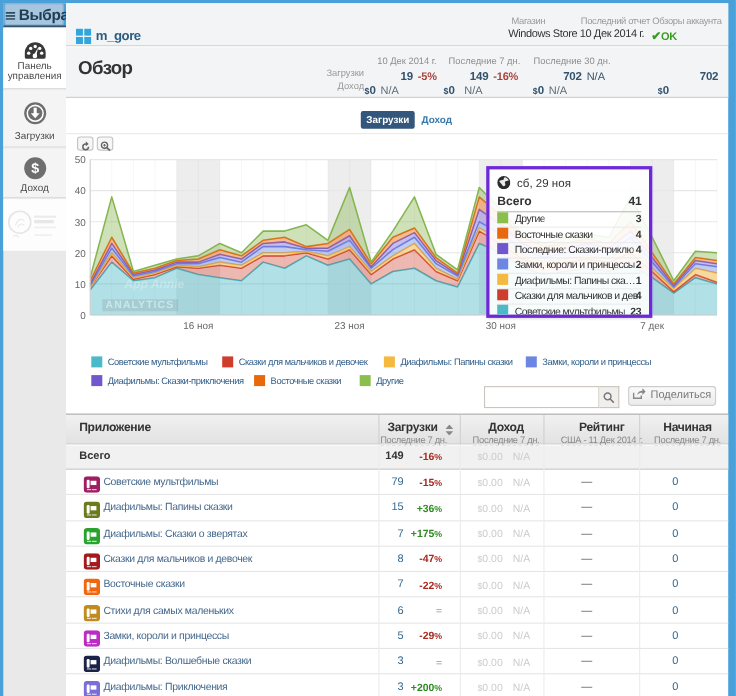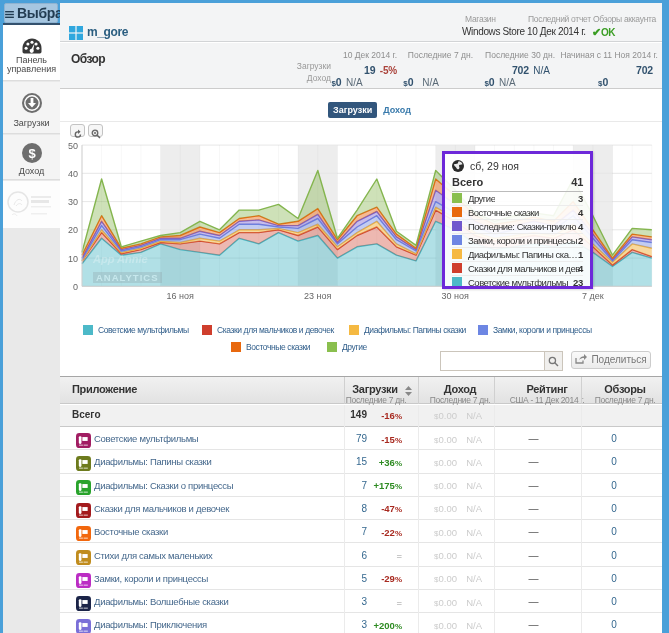--- a/index.html
+++ b/index.html
@@ -11,36 +11,36 @@
 #nav1 { top:22px; height:56px; background:#fff; }
 #nav2 { top:79px; height:52px; }
 #nav3 { top:132px; height:45px; }
 #navpad { position:absolute; left:0; top:178px; height:47px; width:57px; background:#fdfdfd; }
 #main { position:absolute; left:60px; top:3px; width:602px; bottom:0; background:#fff; }
 #topbar { position:absolute; left:0; top:0; width:602px; height:39px; background:#f3f4f5; border-bottom:1px solid #d2d4d6; }
 #ovr { position:absolute; left:0; top:40px; width:602px; height:46px; background:#f3f4f5; border-bottom:1px solid #cccccc; }
 .il { font-size:8.5px; color:#9a9a9a; position:absolute; top:11px; letter-spacing:-0.3px; }
 .iv { font-size:10px; color:#333; position:absolute; top:23px; letter-spacing:-0.35px; }
 #mgore { position:absolute; left:27px; top:22px; font-size:12px; font-weight:bold; color:#2b5e80; letter-spacing:-0.4px; }
-#obzor { position:absolute; left:11px; top:9px; font-size:12px; font-weight:bold; color:#333; letter-spacing:-0.6px; }
+#obzor { position:absolute; left:11px; top:9px; font-size:17px; font-weight:bold; color:#333; letter-spacing:-0.6px; }
 #subtitle { position:absolute; left:11px; top:30px; font-size:9.5px; font-weight:bold; color:#4a4a4a; letter-spacing:-0.35px; }
 .slab { position:absolute; font-size:8.5px; color:#999; text-align:right; }
 .shead { position:absolute; top:7px; font-size:8.5px; color:#8e8e8e; text-align:right; white-space:nowrap; }
 .snum { font-size:10.5px; font-weight:bold; color:#32526e; letter-spacing:-0.2px; }
 .spct { font-size:10px; font-weight:bold; color:#aa423a; letter-spacing:-0.2px; }
 .sna { font-size:10px; color:#5a6a77; } .snad { font-size:10px; color:#32526e; }
 .sdollar { font-size:8px; color:#32526e; font-weight:bold; }
 .srow1 { position:absolute; top:17px; text-align:right; white-space:nowrap; }
 .srow2 { position:absolute; top:29px; text-align:center; white-space:nowrap; }
 #tabs { position:absolute; left:268px; top:96px; }
 #tabdl { display:inline-block; background:#32567c; color:#fff; font-size:9px; font-weight:bold; border-radius:2px; padding:3px 5px 3px; }
 #tabrev { display:inline-block; color:#3779ab; font-size:9px; font-weight:bold; margin-left:6px; }
 .zbtn { position:absolute; top:121px; width:15px; height:13px; border:1px solid #c3c3c3; background:#f6f6f6; border-radius:3px; color:#555; text-align:center; }
 #wmark { position:absolute; left:33px; top:246px; color:#ffffff; opacity:0.28; font-weight:bold; }
-#wm1 { font-size:11px; font-style:italic; }
+#wm1 { font-size:11px; font-style:italic;margin-left:20px; }
 #wm2 { font-size:9.5px; background:#8d9aa0; padding:0 3px; letter-spacing:1px; }
 #tooltip { position:absolute; z-index:5; left:382px; top:148px; width:151px; height:138px; background:rgba(255,255,255,0.9); border:3px solid #6d28d9; box-shadow:1px 1px 2px rgba(0,0,0,0.15); padding:4px 7px 0 7px; overflow:hidden; }
 .tth { font-size:10.5px; color:#333; padding:2px 0 4px 0; }
 .ttall { position:relative; font-size:11px; font-weight:bold; color:#333; border-bottom:1px solid #bbb; padding:0 0 3px 0; }
 
 .ttr { position:relative; font-size:9.5px; color:#333; height:14px; line-height:14px; border-bottom:1px solid #ececec; white-space:nowrap; letter-spacing:-0.5px; } .ttl { display:inline-block; max-width:112px; overflow:hidden; vertical-align:top; text-overflow:ellipsis; }
 .ttr:last-child { border-bottom:none; }
 .ttsw { display:inline-block; width:10px; height:10px; vertical-align:-1px; margin-right:6px; }
 .ttv { position:absolute; right:0; top:auto; font-weight:bold; letter-spacing:-0.3px; }
 .sw { display:inline-block; width:10px; height:10px; vertical-align:-1.5px; margin-right:5px; }
@@ -133,25 +133,25 @@
     <div class="iv" style="left:532px;color:#3a9d23;font-weight:bold"><span style="font-size:11px">✔</span>OK</div>
   </div>
   <div id="ovr">
     <div id="obzor">Обзор</div>
     <div class="slab" style="top:18px;right:331px">Загрузки</div>
     <div class="slab" style="top:30px;right:331px">Доход</div>
     <div class="shead" style="right:265px;width:100px">10 Дек 2014 г.</div>
     <div class="srow1" style="right:265px;width:100px"><span class="snum">19</span> <span class="spct">-5%</span></div>
     <div class="srow2" style="right:265px;width:100px"><span class="sdollar">$</span><span class="snum">0</span> <span class="sna">N/A</span></div>
     <div class="shead" style="right:189px;width:100px">Последние 7 дн.</div>
+    <div class="srow1" style="right:191px;width:100px"><span class="snum">149</span> <span class="spct">-16%</span></div>
     <div class="srow2" style="right:191px;width:100px"><span class="sdollar">$</span><span class="snum">0</span>&nbsp; <span class="sna">N/A</span></div>
     <div class="shead" style="right:107px;width:110px">Последние 30 дн.</div>
     <div class="srow1" style="right:112px;width:100px"><span class="snum">702</span> <span class="snad">N/A</span></div>
     <div class="srow2" style="right:112px;width:100px"><span class="sdollar">$</span><span class="snum">0</span> <span class="sna">N/A</span></div>
-    <div class="shead" style="right:4px;width:170px">Начиная с 11 Ноя 2014 г.</div>
     <div class="srow1" style="right:9px;width:100px"><span class="snum">702</span></div>
     <div class="srow2" style="right:9px;width:100px"><span class="sdollar">$</span><span class="snum">0</span></div>
   </div>
   <div style="position:absolute;left:0;top:118px;width:602px;height:1px;background:#e9e9e9"></div>
   <div id="tabs"><span id="tabdl">Загрузки</span><span id="tabrev">Доход</span></div>
   <div class="zbtn" style="left:10px"><svg width="10" height="10" viewBox="0 0 10 10" style="margin-top:1px">
         <path d="M8.2 5.5 A3.3 3.3 0 1 1 5 2.2 L5 0.4 L7.6 2.8 L5 5 L5 3.6 A1.9 1.9 0 1 0 6.8 5.5 Z" fill="#666"></path>
       </svg></div>
   <div class="zbtn" style="left:28px"><svg width="10" height="10" viewBox="0 0 10 10" style="margin-top:1px">
         <circle cx="4" cy="4" r="2.8" fill="none" stroke="#666" stroke-width="1.3"></circle>
@@ -239,20 +239,21 @@
       <div class="ttr"><span class="ttsw" style="background:#7057cd"></span><span class="ttl">Последние: Сказки-приклю</span><span class="ttv">4</span></div>
       <div class="ttr"><span class="ttsw" style="background:#6d86e3"></span><span class="ttl">Замки, короли и принцессы</span><span class="ttv">2</span></div>
       <div class="ttr"><span class="ttsw" style="background:#f5b942"></span><span class="ttl">Диафильмы: Папины сказки</span><span class="ttv">1</span></div>
       <div class="ttr"><span class="ttsw" style="background:#cf3e2d"></span><span class="ttl">Сказки для мальчиков и дев</span><span class="ttv">4</span></div>
       <div class="ttr"><span class="ttsw" style="background:#4cb9c8"></span><span class="ttl">Советские мультфильмы</span><span class="ttv">23</span></div>
     </div>
   <div style="position:absolute;left:23px;top:316px;"><span class="sw" style="background:#4cb9c8"></span><span class="leglab">Советские мультфильмы</span></div>
     <div style="position:absolute;left:142px;top:316px;"><span class="sw" style="background:#cf3e2d"></span><span class="leglab">Сказки для мальчиков и девочек</span></div>
     <div style="position:absolute;left:289px;top:316px;"><span class="sw" style="background:#f5b942"></span><span class="leglab">Диафильмы: Папины сказки</span></div>
     <div style="position:absolute;left:418px;top:316px;"><span class="sw" style="background:#6d86e3"></span><span class="leglab">Замки, короли и принцессы</span></div>
+    <div style="position:absolute;left:23px;top:333px;"><span class="sw" style="background:#7057cd"></span><span class="leglab">Диафильмы: Сказки-приключения</span></div>
     <div style="position:absolute;left:171px;top:333px;"><span class="sw" style="background:#e8680e"></span><span class="leglab">Восточные сказки</span></div>
     <div style="position:absolute;left:267px;top:333px;"><span class="sw" style="background:#8abf4e"></span><span class="leglab">Другие</span></div>
   <div id="searchbox"></div>
   <div id="magbtn"><svg width="11" height="11" viewBox="0 0 11 11" style="margin-top:4px">
         <circle cx="4.4" cy="4.4" r="3.1" fill="none" stroke="#777" stroke-width="1.3"></circle>
         <line x1="6.8" y1="6.8" x2="10" y2="10" stroke="#777" stroke-width="1.4"></line>
       </svg></div>
   <div id="sharebtn"><svg width="12" height="10" viewBox="0 0 12 10" style="vertical-align:-1px;margin-right:4px">
         <path d="M1 4 L1 9 L8 9 L8 6.5" fill="none" stroke="#888" stroke-width="1.3"></path>
         <path d="M4 6 C5 3 7 2.2 9 2.2 L9 0 L12 3 L9 6 L9 4 C7 4 5.5 4.5 4 6 Z" fill="#888"></path>
@@ -262,21 +263,21 @@
     <div class="th" style="left:284px;width:62px">Загрузки</div>
     <div class="ths" style="left:281px;width:70px"><span class="dashed">Последние 7 дн.</span></div>
     <svg width="7" height="10" viewBox="0 0 7 10" style="position:absolute;left:345px;top:9px">
         <path d="M3.5 0 L7 4 L0 4 Z" fill="#888"></path>
         <path d="M3.5 10 L7 6 L0 6 Z" fill="#888"></path>
       </svg>
     <div class="th" style="left:366px;width:68px">Доход</div>
     <div class="ths" style="left:366px;width:68px"><span class="dashed">Последние 7 дн.</span></div>
     <div class="th" style="left:434px;width:106px">Рейтинг</div>
     <div class="ths" style="left:434px;width:106px"><span class="dashed">США - 11 Дек 2014 г.</span></div>
-    <div class="th" style="left:521px;width:88px">Обзоры</div>
+    <div class="th" style="left:521px;width:88px">Начиная</div>
     <div class="ths" style="left:521px;width:88px"><span class="dashed">Последние 7 дн.</span></div>
   </div>
   <div class="vsep" style="left:284px"></div>
   <div class="vsep" style="left:358px"></div>
   <div class="vsep" style="left:434px"></div>
   <div class="vsep" style="left:521px"></div>
   <div id="thead2" style="position:absolute;left:0;top:374px;width:602px;height:27px">
     <div class="csep" style="left:284px"></div>
     <div class="csep" style="left:358px"></div>
     <div class="csep" style="left:434px"></div>
@@ -322,21 +323,21 @@
       <div class="zero">0</div>
     </div>
 <div class="trow" style="top:470.6px;height:23.3px">
       <svg width="15" height="15" viewBox="0 0 17 17" style="position:absolute;left:16px;top:6px">
         <rect x="0" y="0" width="17" height="17" rx="3.8" fill="#28a32b"></rect>
         <rect x="3.2" y="3.6" width="3" height="8.8" rx="1.3" fill="#fff"></rect>
         <rect x="7.2" y="4.6" width="6" height="4.4" fill="#fff"></rect>
         <rect x="3.4" y="13.2" width="4.4" height="1.1" fill="#fff" opacity="0.8"></rect>
         <rect x="8.6" y="13.2" width="4.8" height="1.1" fill="#fff" opacity="0.8"></rect>
       </svg>
-      <div class="appname">Диафильмы: Сказки о принцессы</div>
+      <div class="appname">Диафильмы: Сказки о зверятах</div>
       <div class="dlnum">7</div>
       <div class="pct posp">+175<span class="psign">%</span></div>
       <div class="revmuted"><span class="dsign">$</span>0.00</div>
       <div class="namuted">N/A</div>
       <div class="dash">—</div>
       <div class="zero">0</div>
     </div>
 <div class="trow" style="top:493.9px;height:23.3px">
       <svg width="15" height="15" viewBox="0 0 17 17" style="position:absolute;left:16px;top:6px">
         <rect x="0" y="0" width="17" height="17" rx="3.8" fill="#a31a1d"></rect>

